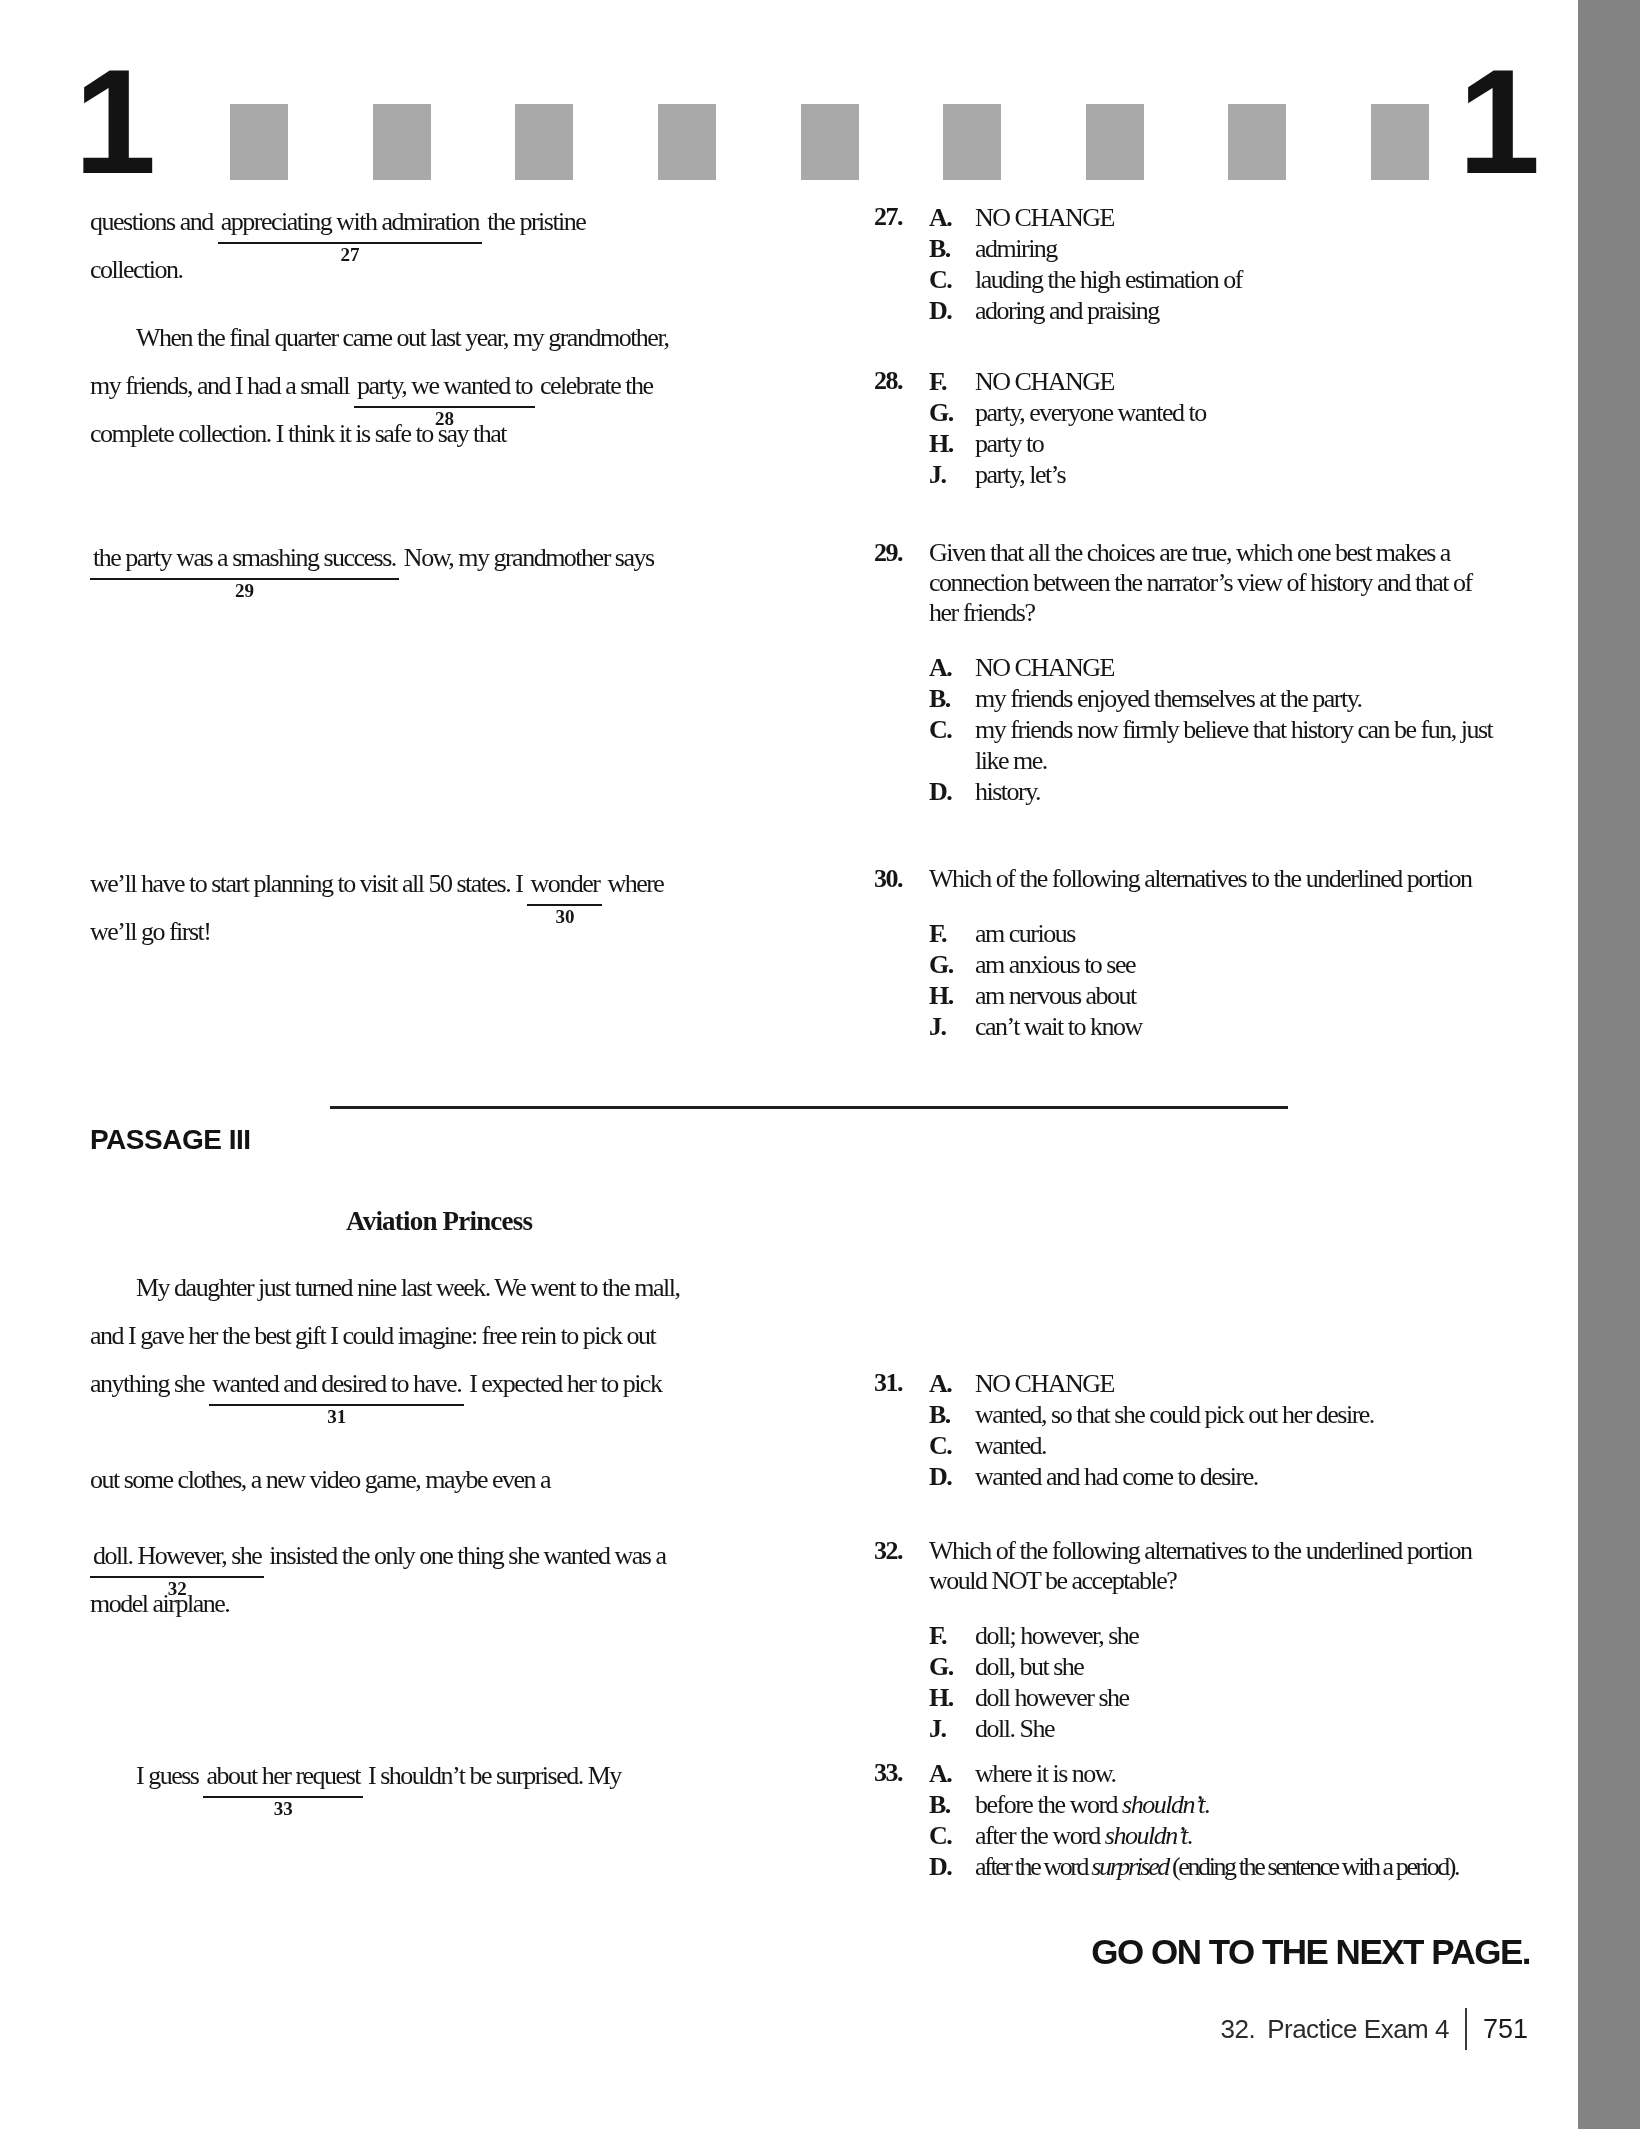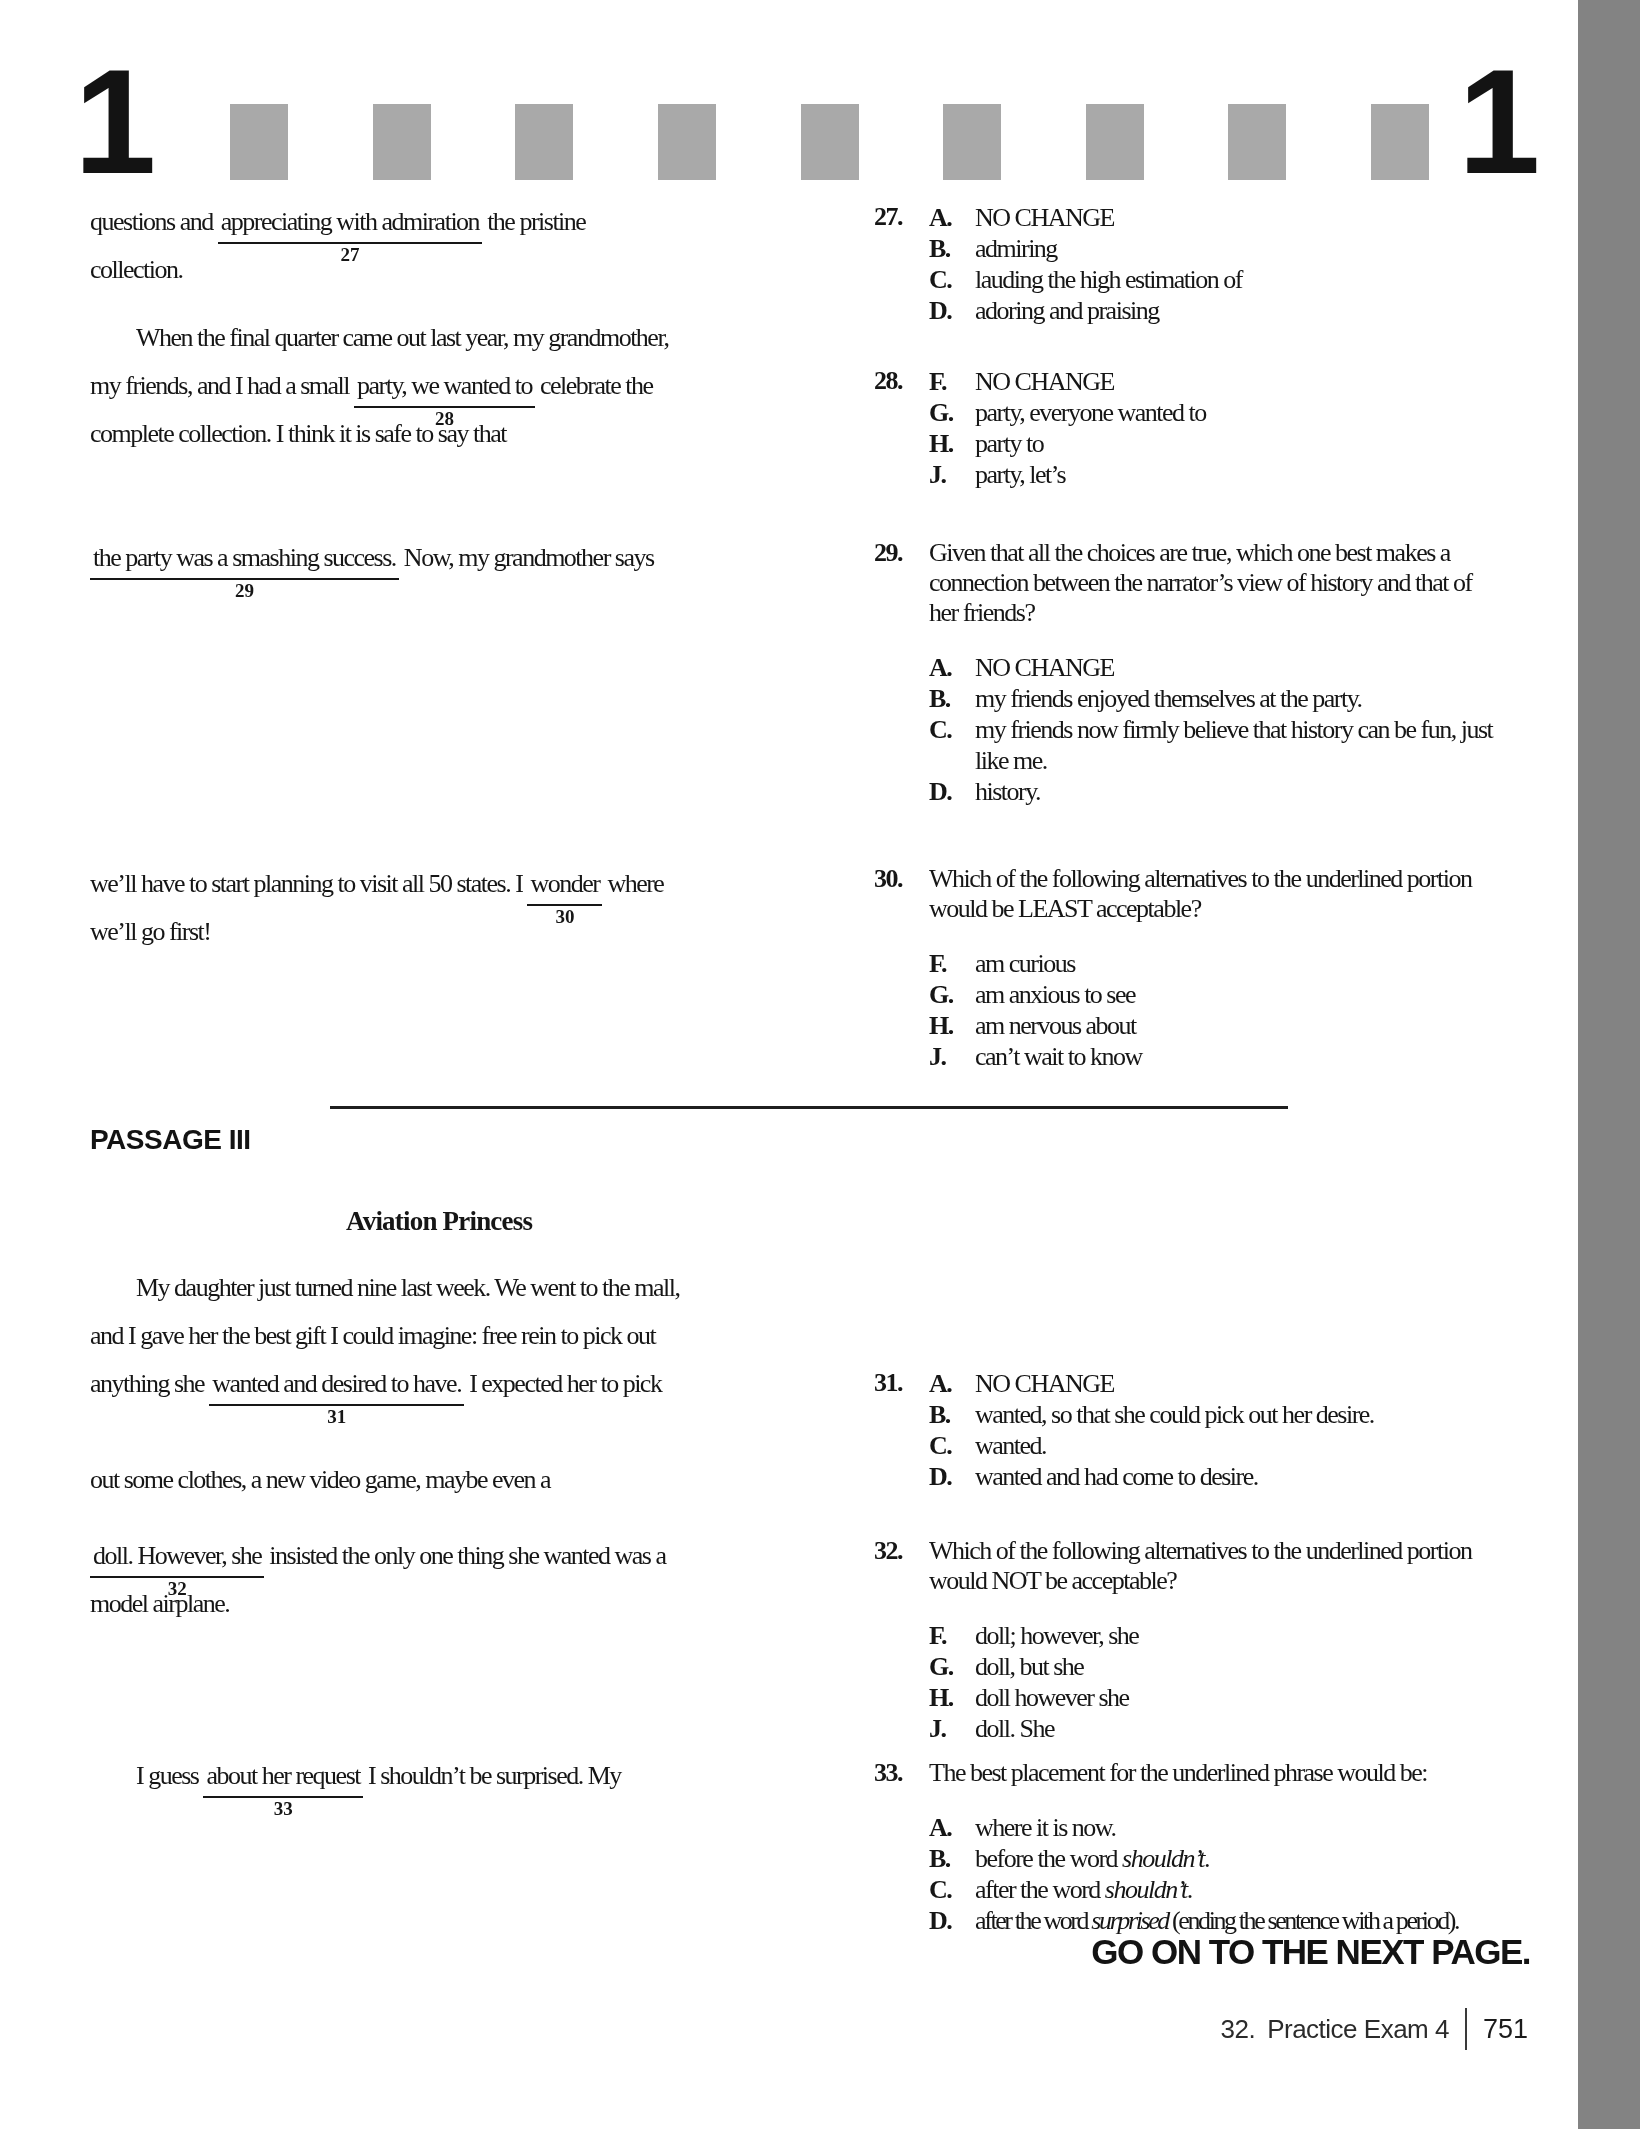--- a/index.html
+++ b/index.html
@@ -220,21 +220,20 @@
             </span>
           </div>
         </div>
       </div>
     </div>
     <div class="question" style="top: 864px;">
       <div class="qnum">30.</div>
       <div class="qbody">
         <div>
           <div class="stem-line">Which of the following alternatives to the underlined portion</div>
-          <div class="stem-line">would be LEAST acceptable?</div>
         </div>
         <div class="opts">
           <div class="opt">
             <span class="oletter">F.</span>
             <span class="otext">
               <div class="oline"><span>am curious</span></div>
             </span>
           </div>
           <div class="opt">
             <span class="oletter">G.</span>
@@ -319,23 +318,20 @@
             <span class="otext">
               <div class="oline"><span>doll. She</span></div>
             </span>
           </div>
         </div>
       </div>
     </div>
     <div class="question" style="top: 1758px;">
       <div class="qnum">33.</div>
       <div class="qbody">
-        <div>
-          <div class="stem-line">The best placement for the underlined phrase would be:</div>
-        </div>
         <div class="opts">
           <div class="opt">
             <span class="oletter">A.</span>
             <span class="otext">
               <div class="oline"><span>where it is now.</span></div>
             </span>
           </div>
           <div class="opt">
             <span class="oletter">B.</span>
             <span class="otext">

